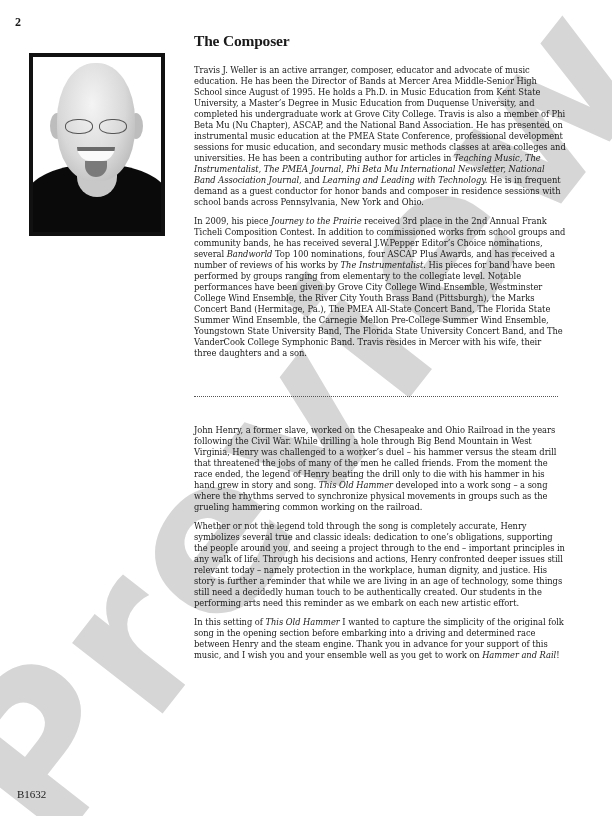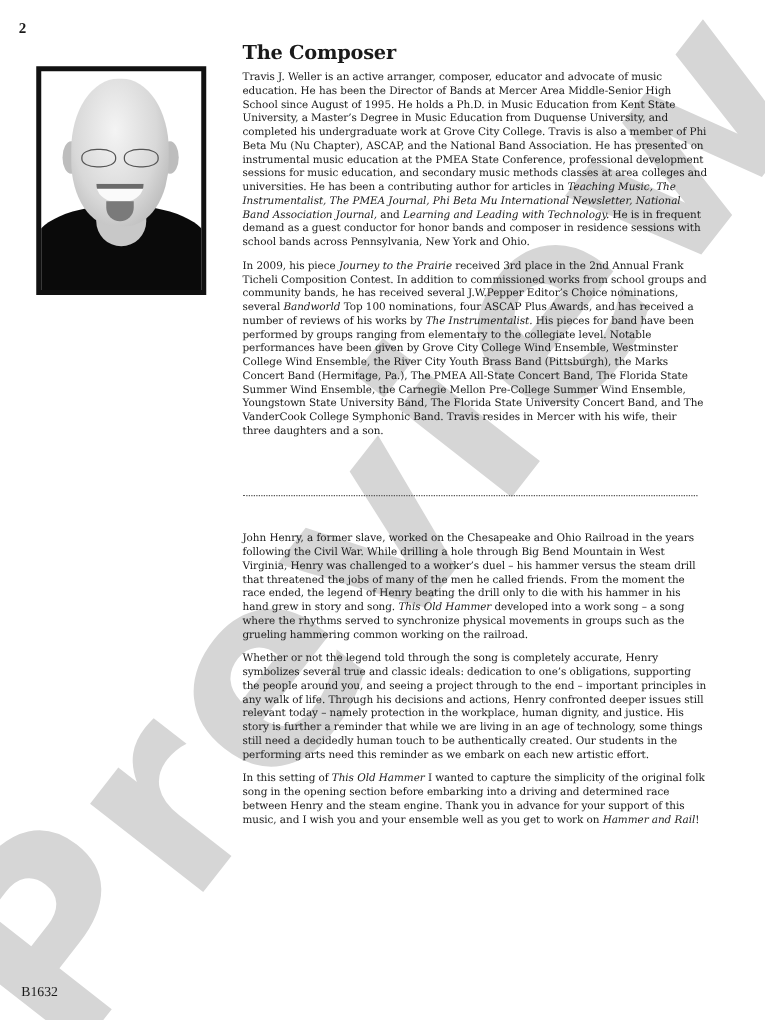--- a/index.html
+++ b/index.html
@@ -27,21 +27,21 @@
   .photo .mouth { position: absolute; left: 44px; top: 90px; width: 38px; height: 10px; background: #fafafa;
                   border-top: 4px solid #6a6a6a; border-radius: 0 0 18px 18px; }
   .photo .goatee { position: absolute; left: 52px; top: 104px; width: 22px; height: 16px; background: #7a7a7a; border-radius: 0 0 12px 12px; }
   .watermark { position: absolute; left: 300px; top: 420px; transform: translate(-50%, -50%) rotate(-52deg);
                font-family: "DejaVu Sans", sans-serif; font-weight: bold; font-size: 210px;
                color: #d6d6d6; white-space: nowrap; letter-spacing: 6px; z-index: 0; pointer-events: none; }
   .content { position: absolute; left: 194px; width: 372px; z-index: 1; }
   h2 { margin: 0; font-family: "DejaVu Serif", serif; font-weight: bold; font-size: 15.5px; letter-spacing: -0.2px; }
   p { margin: 0 0 8px 0; font-size: 8.35px; line-height: 11px; letter-spacing: -0.05px; }
   .composer { top: 32px; }
-  .composer h2 { margin-bottom: 5px; }
+  .composer h2 { margin-bottom: 15px; font-family: Liberation Serif, serif; }
   .divider { position: absolute; left: 194px; top: 396px; width: 364px; border-top: 1.4px dotted #555; z-index: 1; }
   .music { top: 425px; }
   .music h2 { margin-bottom: 4px; }
   em { font-style: italic; }
 </style>
 </head>
 <body>
 
 <div class="watermark">Preview</div>
 

